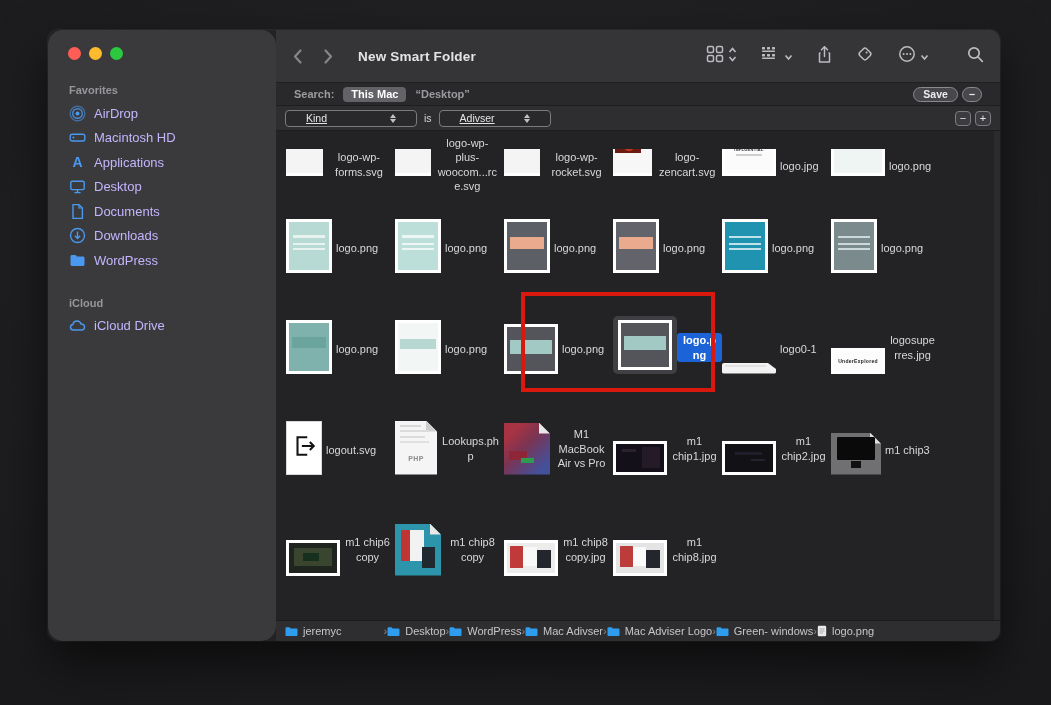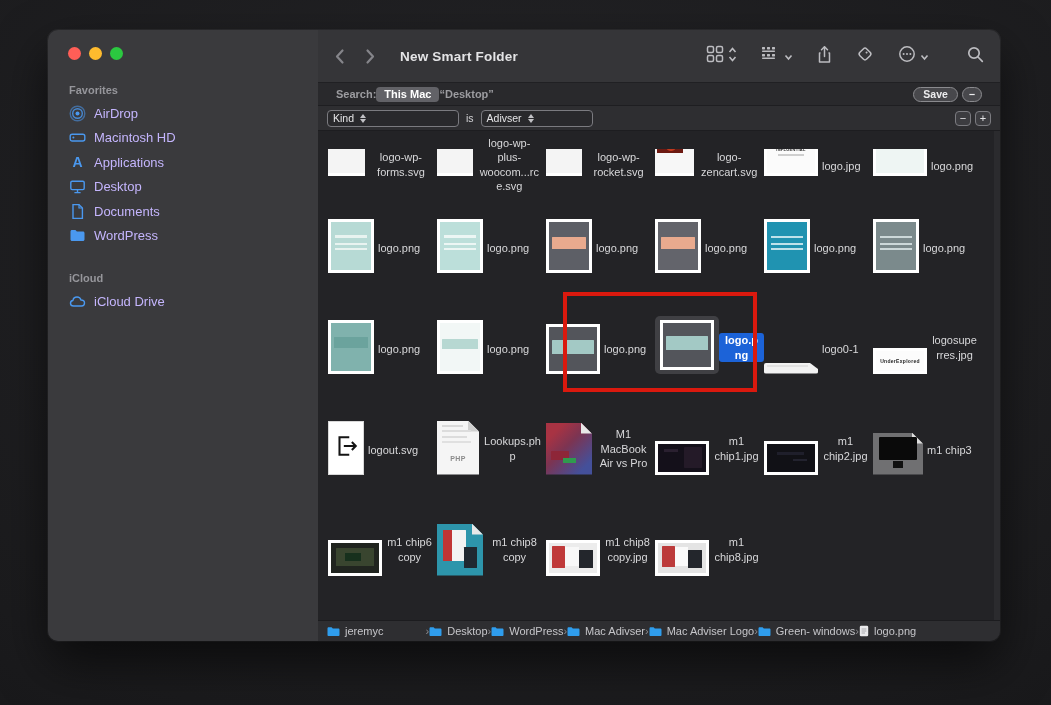--- a/index.html
+++ b/index.html
@@ -10,50 +10,50 @@
     position:relative; overflow:hidden;
     -webkit-font-smoothing:antialiased;
   }
   .window {
     position:absolute; left:48px; top:30px; width:952px; height:611px;
     border-radius:10px; overflow:hidden; display:flex;
     box-shadow: 0 22px 50px rgba(0,0,0,.6), 0 0 0 1px rgba(255,255,255,.06);
     background:#232326;
   }
   
-  .sidebar { width:270px; background:#3a3a3d; flex:none; }
+  .sidebar { width:228px; background:#3a3a3d; flex:none;border-radius:15px; }
   .traffic { display:flex; gap:8px; padding:17px 0 0 20px; }
   .tl { width:13px; height:13px; border-radius:50%; }
   .section-title { font-size:11px; font-weight:700; color:#96969b; padding-left:21px; margin-top:24px; margin-bottom:5px; }
   .side-item { display:flex; align-items:center; gap:8px; height:24.5px; padding-left:21px; font-size:13px; color:#c4b5fd; cursor:default; }
   .side-item .sicon { width:17px; height:17px; flex:none; display:flex; align-items:center; justify-content:center; }
   
   .main { flex:1; display:flex; flex-direction:column; min-width:0; }
   .toolbar { height:52px; background:#353538; display:flex; align-items:center; padding:0 16px; flex:none; }
   .nav { display:flex; gap:20px; align-items:center; }
   .navbtn { display:flex; align-items:center; }
   .win-title { margin-left:24px; font-size:13.5px; font-weight:700; color:#e4e4e6; letter-spacing:.2px; }
   .tb-icons { margin-left:auto; display:flex; align-items:center; gap:24px; }
   .tb-group { display:flex; align-items:center; gap:4px; }
   .tb-search { margin-left:14px; }
   
   .searchbar { height:24px; background:#29292c; border-top:1px solid #202023; border-bottom:1px solid #1e1e21;
-    display:flex; align-items:center; padding:0 18px; font-size:11px; flex:none; }
+    display:flex; align-items:center; padding:0 18px; gap:9px; font-size:11px; flex:none; }
   .search-label { color:#9c9ca0; font-weight:700; }
   .scope-chip { background:#626267; color:#fff; font-weight:700; border-radius:4px; padding:1.5px 8px; font-size:11px; }
   .scope-alt { color:#9c9ca0; font-weight:700; }
   .sb-right { margin-left:auto; display:flex; gap:4px; align-items:center; }
   .pill-btn { border:1px solid #8a8a8e; background:#48484c; color:#ececee; font-size:10.5px; font-weight:700;
     border-radius:8px; padding:0 9px; height:15px; display:flex; align-items:center; }
   .pill-sm { padding:0 6px; }
   
   .filterrow { height:25px; background:#2e2e31; border-bottom:1px solid #1d1d20; display:flex; align-items:center;
     padding:0 9px; gap:7px; font-size:10.5px; flex:none; }
   .select { border:1px solid #7b7b80; background:#29292c; border-radius:4px; height:17px; display:flex;
-    align-items:center; color:#e5e5e7; padding:0 5px; }
+    align-items:center; justify-content:space-between; color:#e5e5e7; padding:0 20px;text-decoration:underline; }
   .sel-kind { width:132px; } .sel-value { width:112px; }
   .stepper { display:flex; flex-direction:column; gap:1px; margin-left:6px; }
   .tri-up { width:0;height:0;border-left:3px solid transparent;border-right:3px solid transparent;border-bottom:4px solid #c2c2c6; }
   .tri-dn { width:0;height:0;border-left:3px solid transparent;border-right:3px solid transparent;border-top:4px solid #c2c2c6; }
   .fr-label { color:#d2d2d5; }
   .fr-right { margin-left:auto; display:flex; gap:4px; }
   .sq-btn { width:16px; height:15px; border:1px solid #7b7b80; background:#3c3c40; color:#e6e6e8; border-radius:4px;
     font-size:11px; line-height:13px; text-align:center; }
   
   .files { flex:1; position:relative; overflow:hidden; background:#232326; padding-left:10px; }
@@ -136,20 +136,29 @@
             <svg width="17" height="17" viewBox="0 0 17 17">
               <path d="M4 1.6 H10 L13.4 5 V15.4 H4 Z" fill="none" stroke="#4a98ef" stroke-width="1.4"></path>
               <path d="M10 1.6 V5 H13.4" fill="none" stroke="#4a98ef" stroke-width="1.2"></path>
             </svg>
           </span>
           <span>Documents</span>
         </div>
         <div class="side-item">
           <span class="sicon">
             <svg width="17" height="17" viewBox="0 0 17 17">
+              <circle cx="8.5" cy="8.5" r="7" fill="none" stroke="#4a98ef" stroke-width="1.4"></circle>
+              <path d="M8.5 4.6 V11 M5.9 8.8 L8.5 11.4 L11.1 8.8" fill="none" stroke="#4a98ef" stroke-width="1.4"></path>
+            </svg>
+          </span>
+          <span>Downloads</span>
+        </div>
+        <div class="side-item">
+          <span class="sicon">
+            <svg width="17" height="17" viewBox="0 0 17 17">
               <path d="M1.5 4.6 C1.5 3.8 2.2 3.1 3 3.1 H6.4 L7.9 4.6 H14 C14.8 4.6 15.5 5.3 15.5 6.1 V12.4 C15.5 13.2 14.8 13.9 14 13.9 H3 C2.2 13.9 1.5 13.2 1.5 12.4 Z" fill="#4a98ef"></path>
             </svg>
           </span>
           <span>WordPress</span>
         </div>
         <div class="section-title">iCloud</div>
         <div class="side-item">
           <span class="sicon">
             <svg width="17" height="17" viewBox="0 0 17 17">
               <path d="M4.6 13 C2.9 13 1.5 11.8 1.5 10.2 C1.5 8.8 2.5 7.7 3.9 7.5 C4.2 5.5 5.9 4 8 4 C9.9 4 11.5 5.2 12 7 C13.9 7 15.5 8.3 15.5 10 C15.5 11.7 14.2 13 12.5 13 Z" fill="none" stroke="#4a98ef" stroke-width="1.4"></path>

